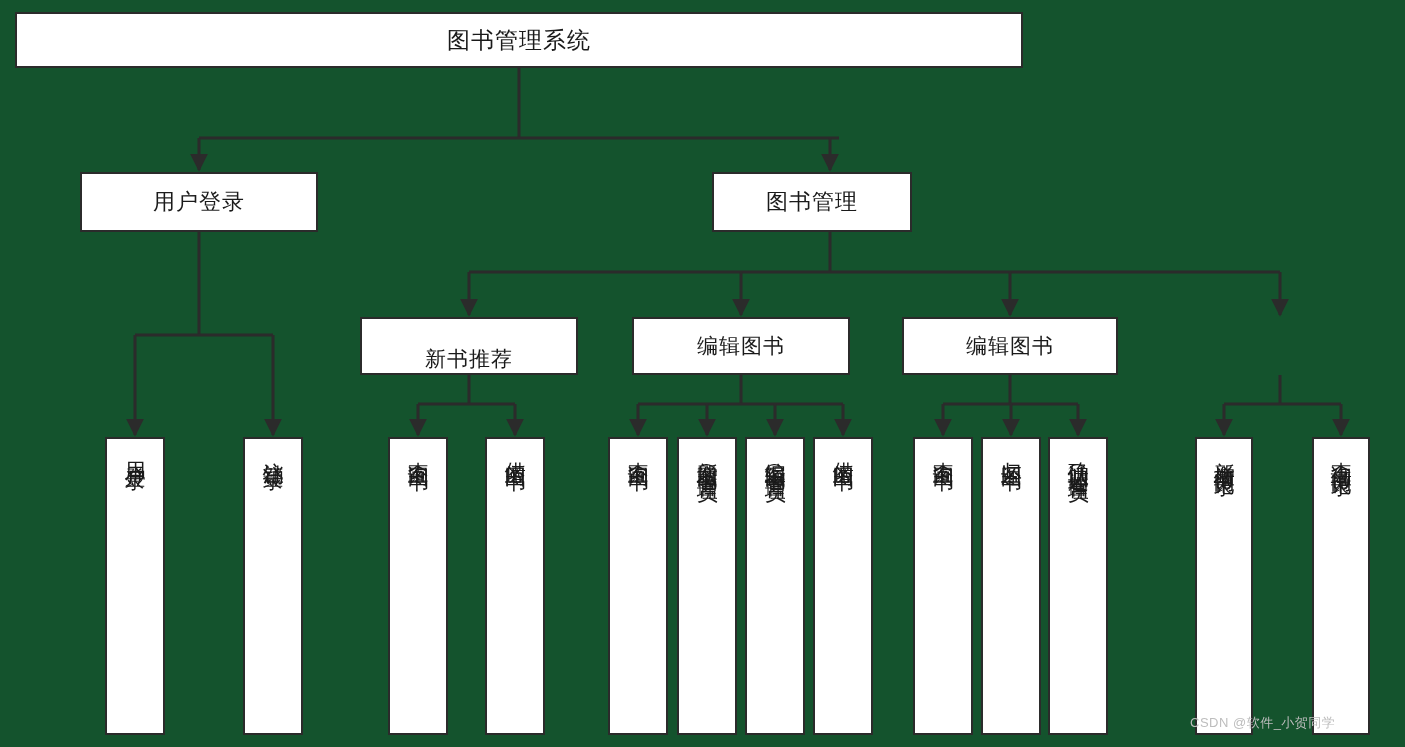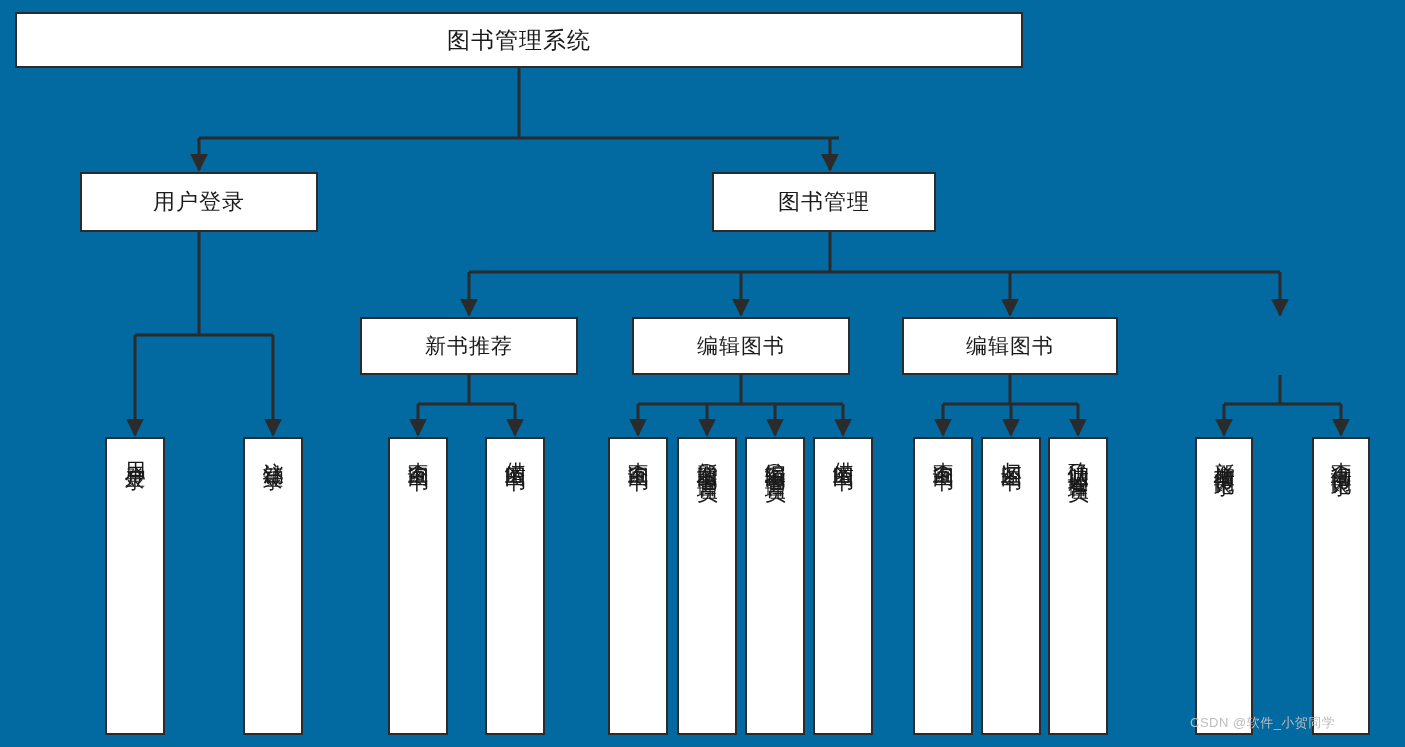--- a/index.html
+++ b/index.html
@@ -7,21 +7,21 @@
     padding: 0;
     background: #ffffff;
   }
   body {
     font-family: "Liberation Sans", "DejaVu Sans", sans-serif;
   }
   #canvas {
     position: relative;
     width: 1405px;
     height: 747px;
-    background: #0369a1;
+    background: #14532d;
     overflow: hidden;
   }
   #edges {
     position: absolute;
     left: 0;
     top: 0;
     width: 1405px;
     height: 747px;
     pointer-events: none;
   }
@@ -126,25 +126,25 @@
     </g>
   </svg>
 
   <div class="node level0" style="left: 15px; top: 12px; width: 1008px; height: 56px;">
     <span class="htext">图书管理系统</span>
   </div>
 
   <div class="node level1" style="left: 80px; top: 172px; width: 238px; height: 60px;">
     <span class="htext">用户登录</span>
   </div>
-  <div class="node level1" style="left: 712px; top: 172px; width: 224px; height: 60px;">
+  <div class="node level1" style="left: 712px; top: 172px; width: 200px; height: 60px;">
     <span class="htext">图书管理</span>
   </div>
 
-  <div class="node level2" style="left: 360px; top: 317px; width: 218px; height: 58px;">
+  <div class="node level2" style="left: 360px; top: 317px; width: 218px; height: 58px; align-items: flex-end;">
     <span class="htext">新书推荐</span>
   </div>
   <div class="node level2" style="left: 632px; top: 317px; width: 218px; height: 58px;">
     <span class="htext">编辑图书</span>
   </div>
   <div class="node level2" style="left: 902px; top: 317px; width: 216px; height: 58px;">
     <span class="htext">编辑图书</span>
   </div>
 
   <div class="node leaf" style="left: 105px; top: 437px; width: 60px; height: 298px;">

